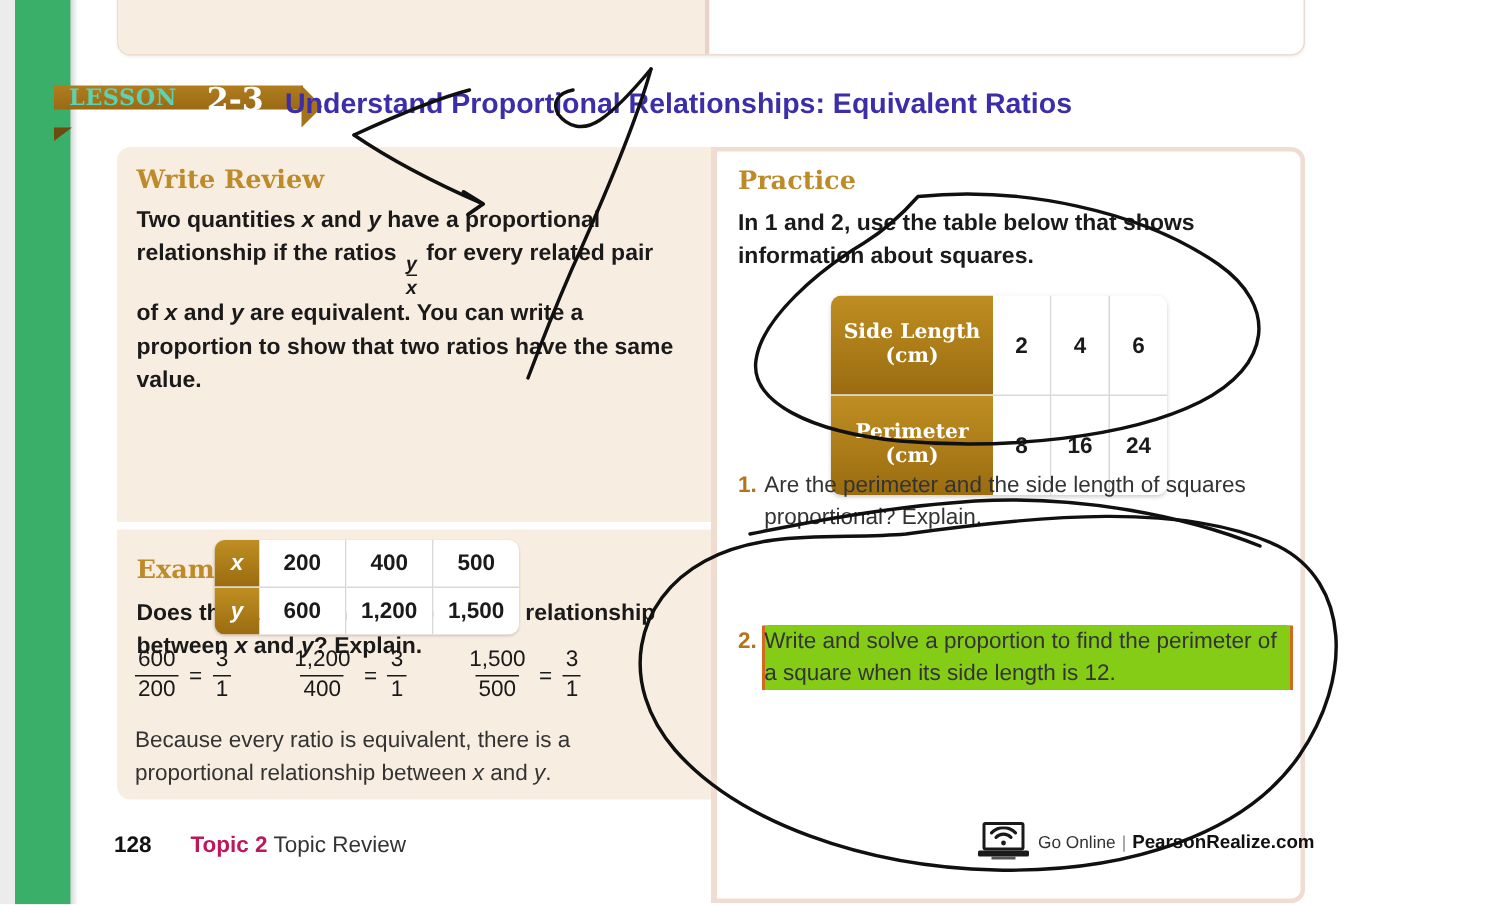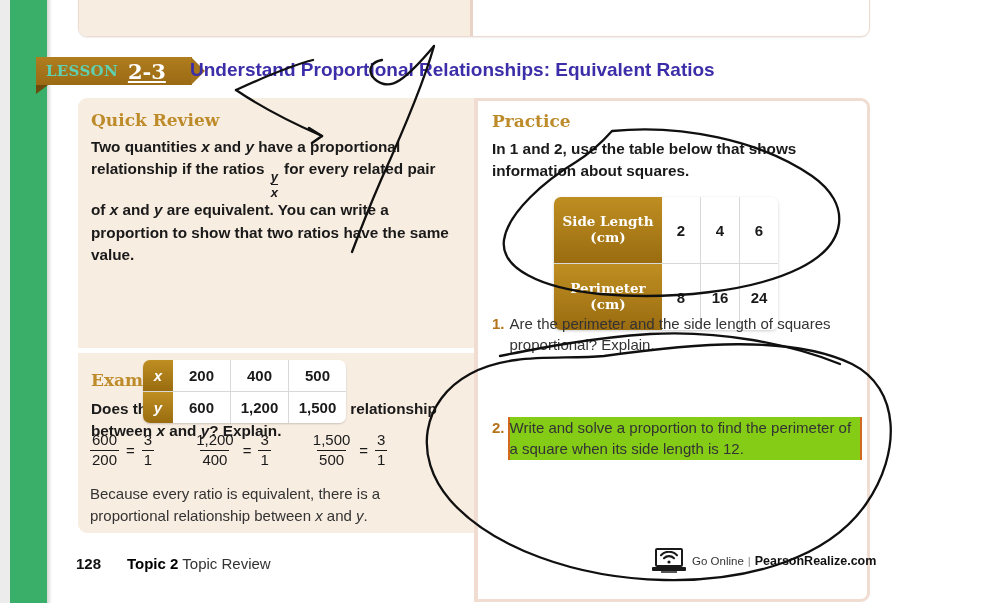--- a/index.html
+++ b/index.html
@@ -48,21 +48,21 @@
   }
   .top-card-text {
     position: absolute; left: 14px; top: 36px;
     font-size: 15px; color: #333333;
     white-space: nowrap;
   }
 
   
   .lesson-banner {
     position: absolute; left: 36px; top: 57px;
-    height: 28px;
+    height: 16px;
     display: flex; align-items: center;
     padding: 0 26px 0 10px;
     background: linear-gradient(to bottom, #b07d1e, #9a6a14);
     color: #ffffff;
   }
   .lesson-banner:after {
     content: ""; position: absolute; right: -13px; top: 0;
     width: 0; height: 0;
     border-top: 14px solid transparent;
     border-bottom: 14px solid transparent;
@@ -75,21 +75,21 @@
     border-bottom: 9px solid transparent;
   }
   .lesson-word {
     font-family: "DejaVu Serif", serif;
     font-size: 15px; font-weight: 700;
     color: #5fd0b0; letter-spacing: .3px;
   }
   .lesson-num {
     font-family: "DejaVu Serif", serif;
     font-size: 21px; font-weight: 700; color: #ffffff;
-    margin-left: 10px;
+    margin-left: 20px;
     text-decoration: underline;
   }
   .lesson-title {
     position: absolute; left: 190px; top: 59px;
     font-size: 19px; font-weight: 700;
     color: #3b2ea8;
     white-space: nowrap;
   }
 
   
@@ -229,21 +229,21 @@
 
   
   .pg-num {
     position: absolute; left: 76px; top: 555px;
     font-size: 15px; font-weight: 700; color: #111111;
   }
   .pg-topic {
     position: absolute; left: 127px; top: 555px;
     font-size: 15px; color: #333333;
   }
-  .pg-topic b { color: #000000; }
+  .pg-topic b { color: #be185d; }
   .go-online {
     position: absolute; left: 652px; top: 548px;
     display: flex; align-items: center;
   }
   .laptop {
     position: relative; width: 34px; height: 26px; margin-right: 6px;
   }
   .laptop .screen {
     position: absolute; left: 3px; top: 0; width: 28px; height: 19px;
     border: 2.5px solid #1a1a1a; border-radius: 2px; background: #ffffff;
@@ -282,21 +282,21 @@
   </div>
 
   <div class="lesson-banner">
     <span class="lesson-word">LESSON</span>
     <span class="lesson-num">2-3</span>
   </div>
   <div class="lesson-tail"></div>
   <div class="lesson-title">Understand Proportional Relationships: Equivalent Ratios</div>
 
   <div class="left-col">
-    <div class="section-head qr-head">Quick Review</div>
+    <div class="section-head qr-head">Write Review</div>
 
     <div class="qr-body">
       <span>Two quantities </span><span class="ital">x</span><span> and </span><span class="ital">y</span><span> have a proportional relationship if the ratios </span><span class="ifrac">
           <span class="num">y</span>
           <span class="den">x</span>
         </span><span> for every related pair of </span><span class="ital">x</span><span> and </span><span class="ital">y</span><span> are equivalent. You can write a proportion to show that two ratios have the same value.</span>
     </div>
 
     <div class="section-head ex-head">Example</div>
 

